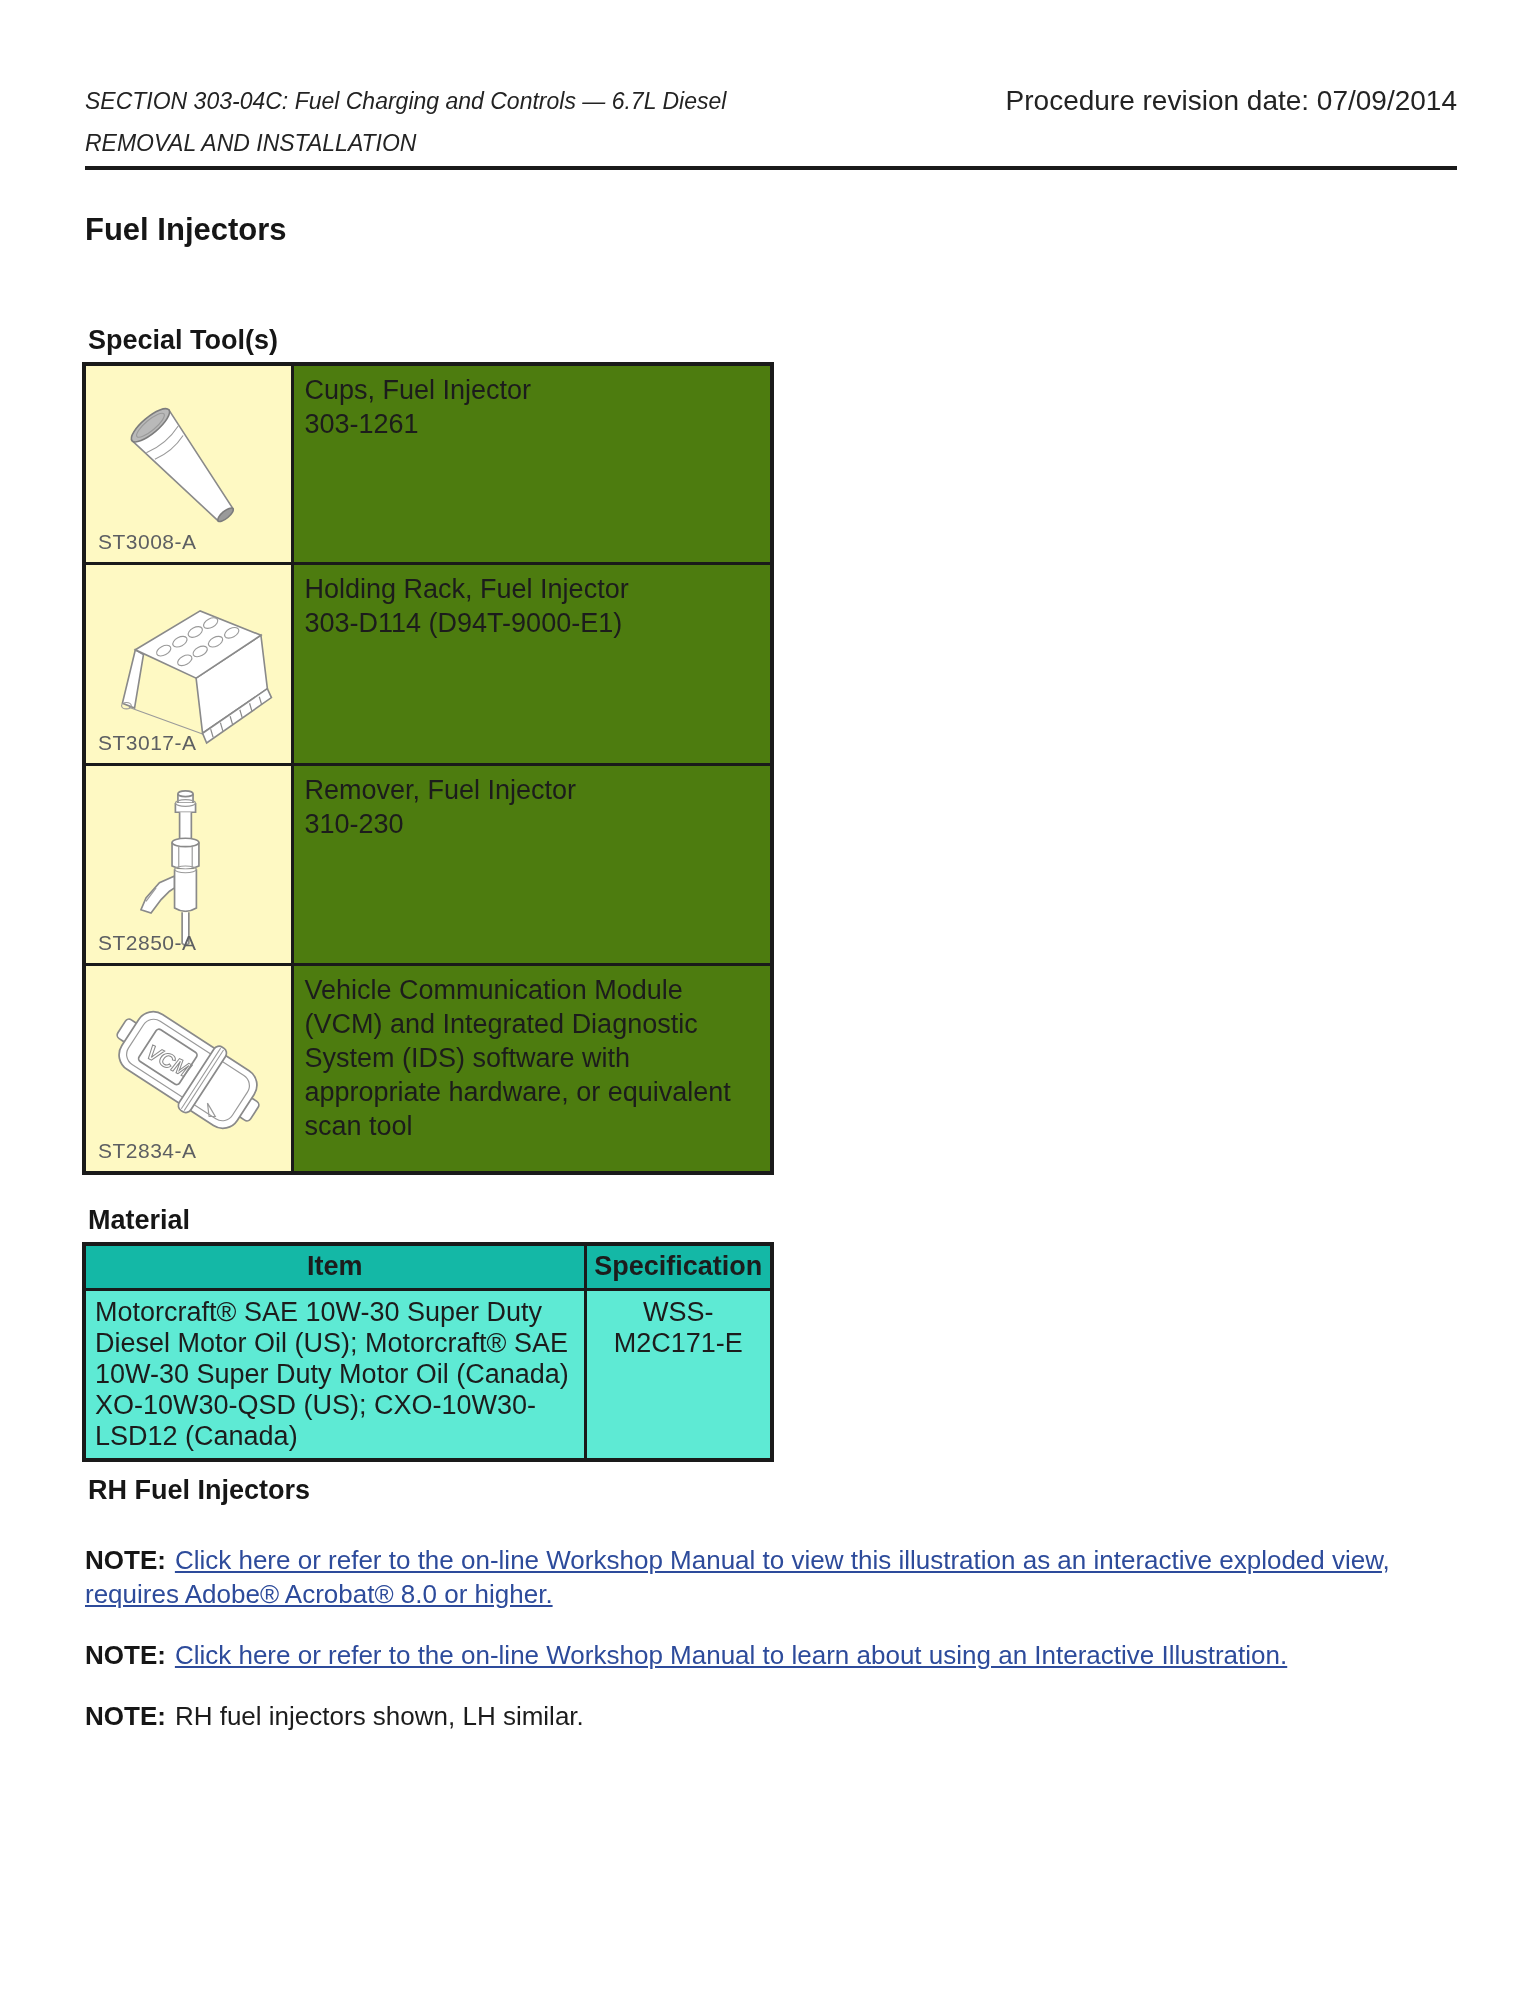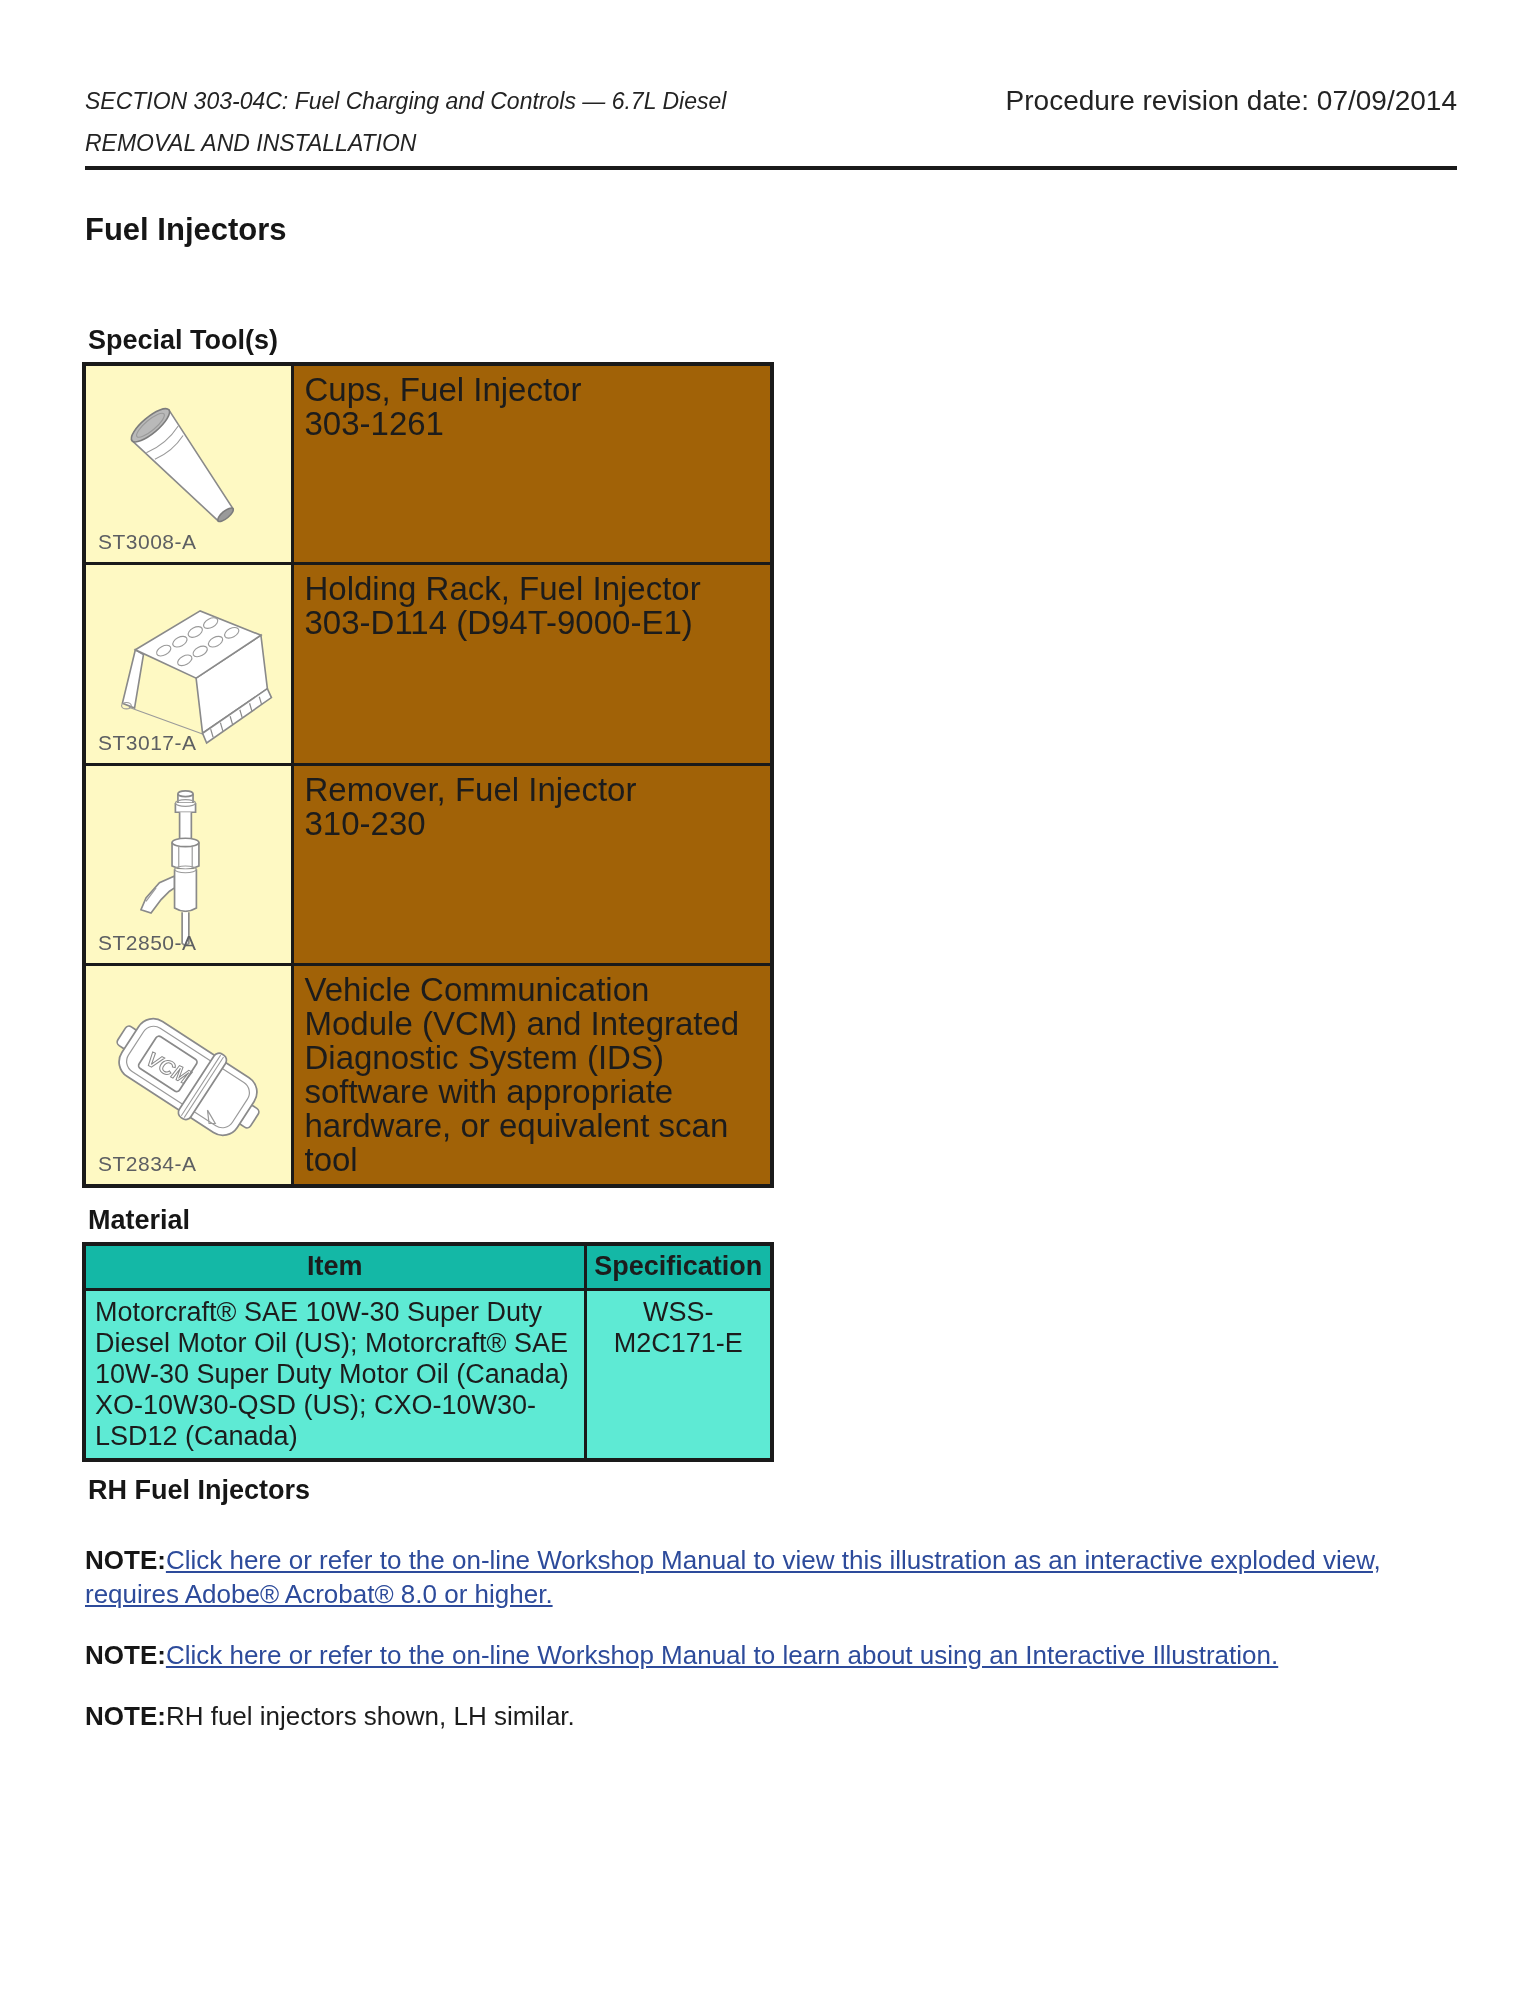--- a/index.html
+++ b/index.html
@@ -49,21 +49,21 @@
   #tools-table .img-cell {
     width: 208px; background: #fef9c3; position: relative;
     vertical-align: middle; text-align: right;
   }
   #tools-table .img-cell .tool-label {
     position: absolute; left: 12px; bottom: 8px;
     font-size: 21px; color: #5d5f62; letter-spacing: 0.5px;
   }
   #tools-table .desc-cell {
     width: 480px; vertical-align: top; padding: 7px 12px 7px 11px;
-    font-size: 33px; line-height: 34px; color: #1c1c1c; background: #a16207;
+    font-size: 27px; line-height: 34px; color: #1c1c1c; background: #4d7c0f;
   }
   .row-h1 { height: 199px; } .row-h2 { height: 201px; }
   .row-h3 { height: 200px; } .row-h4 { height: 209px; }
 
   #material-table { top: 1242px; width: 688px; }
   #material-table th {
     font-size: 27px; font-weight: bold; text-align: center;
     height: 45px; background: #14b8a6; padding: 4px 6px;
   }
   #material-table .item-col { width: 501px; }
@@ -78,21 +78,21 @@
   #material-table tbody tr { height: 156px; }
 
   
   .note {
     position: absolute; left: 85px; width: 1378px;
     font-size: 26px; line-height: 34px; color: #1c1c1c;
   }
   #note-1 { top: 1543px; }
   #note-2 { top: 1638px; }
   #note-3 { top: 1699px; }
-  .note .note-label { font-weight: bold; color: #161616; }
+  .note .note-label { font-weight: bold; margin-right: 9px; color: #161616; }
   .note a { color: #2d4b9b; text-decoration: underline; cursor: pointer; }
 
   
   .tool-svg { display: block; margin: 4px auto 0 auto; }
   .lineart { stroke: #8a8a8a; stroke-width: 2; fill: #ffffff; }
   .lineart-thin { stroke: #9a9a9a; stroke-width: 1.4; fill: none; }
   .lineart-dark { stroke: #7c7c7c; stroke-width: 2; fill: #b9b9b9; }
 </style>
 </head>
 <body>

